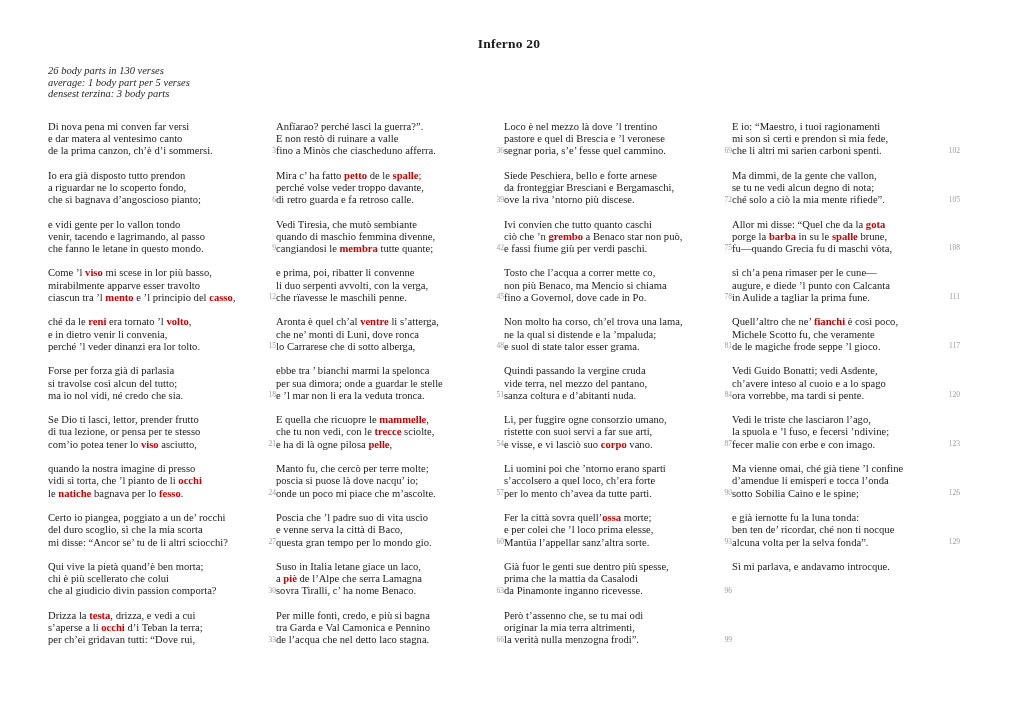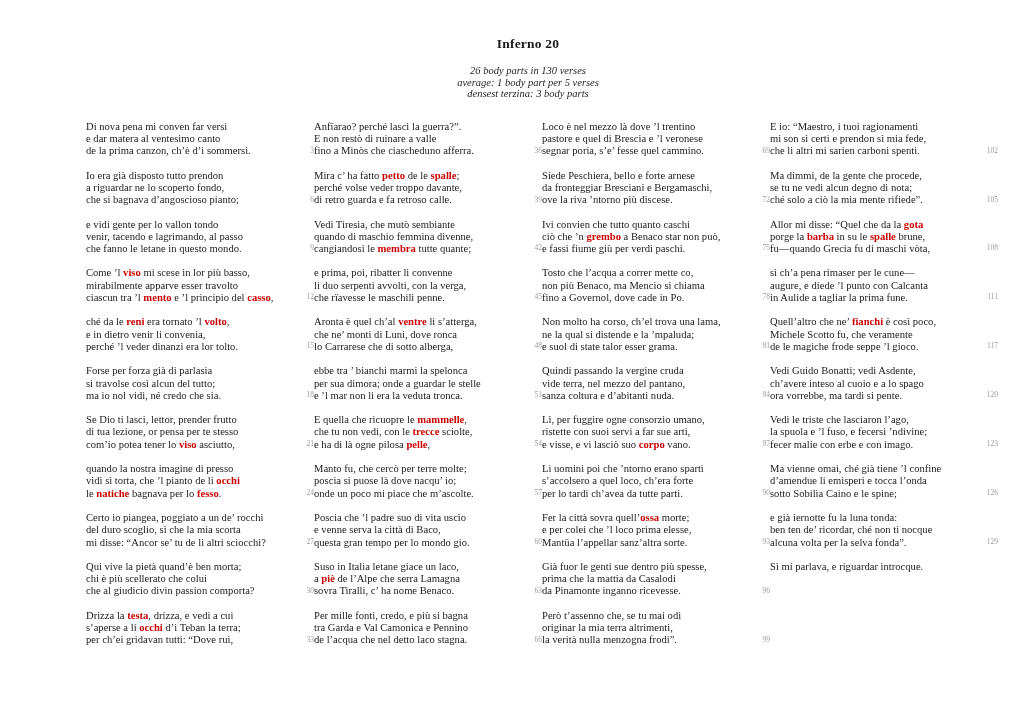--- a/index.html
+++ b/index.html
@@ -1,27 +1,27 @@
 <!DOCTYPE html>
 <html style="--bp-color: #cc0000;"><head>
 <meta charset="utf-8">
 <style>
   html,body{margin:0;padding:0;}
   body{
     width:1024px;height:701px;background:#ffffff;color:#1a1a1a;
     font-family:"Liberation Serif","DejaVu Serif",serif;
     overflow:hidden;
   }
-  .page{padding:36px 54px 0 86px;box-sizing:border-box;width:1024px;}
+  .page{padding:36px 54px 0 48px;box-sizing:border-box;width:1024px;}
   .title{
     font-size:13.5px;font-weight:bold;text-align:center;margin:0 0 13px 0;
     letter-spacing:.2px;
   }
   .subtitle{
-    text-align:center;font-style:italic;font-size:10.5px;line-height:11.6px;
+    text-align:left;font-style:italic;font-size:10.5px;line-height:11.6px;
     margin:0 0 21px 0;color:#1f1f1f;
   }
   .columns{display:flex;}
   .column{width:228px;flex:none;}
   .tercet{display:flex;align-items:flex-end;margin-bottom:12px;}
   .lines{flex:1 1 auto;min-width:0;}
   .line{font-size:10.6px;line-height:12.3px;white-space:nowrap;}
   .vnum{
     flex:none;width:20px;text-align:right;font-size:7.5px;
     color:#9b9b9b;line-height:12px;padding-bottom:1px;
@@ -273,21 +273,21 @@
             <div class="line">Lì, per fuggire ogne consorzio umano,</div>
             <div class="line">ristette con suoi servi a far sue arti,</div>
             <div class="line">e visse, e vi lasciò suo <span class="bp">corpo</span> vano.</div>
           </div>
           <div class="vnum">87</div>
         </div>
         <div class="tercet">
           <div class="lines">
             <div class="line">Li uomini poi che ’ntorno erano sparti</div>
             <div class="line">s’accolsero a quel loco, ch’era forte</div>
-            <div class="line">per lo tardi ch’avea da tutte parti.</div>
+            <div class="line">per lo mento ch’avea da tutte parti.</div>
           </div>
           <div class="vnum">90</div>
         </div>
         <div class="tercet">
           <div class="lines">
             <div class="line">Fer la città sovra quell’<span class="bp">ossa</span> morte;</div>
             <div class="line">e per colei che ’l loco prima elesse,</div>
             <div class="line">Mantüa l’appellar sanz’altra sorte.</div>
           </div>
           <div class="vnum">93</div>
@@ -313,21 +313,21 @@
         <div class="tercet">
           <div class="lines">
             <div class="line">E io: “Maestro, i tuoi ragionamenti</div>
             <div class="line">mi son sì certi e prendon sì mia fede,</div>
             <div class="line">che li altri mi sarien carboni spenti.</div>
           </div>
           <div class="vnum">102</div>
         </div>
         <div class="tercet">
           <div class="lines">
-            <div class="line">Ma dimmi, de la gente che procede,</div>
+            <div class="line">Ma dimmi, de la gente che vallon,</div>
             <div class="line">se tu ne vedi alcun degno di nota;</div>
             <div class="line">ché solo a ciò la mia mente rifiede”.</div>
           </div>
           <div class="vnum">105</div>
         </div>
         <div class="tercet">
           <div class="lines">
             <div class="line">Allor mi disse: “Quel che da la <span class="bp">gota</span></div>
             <div class="line">porge la <span class="bp">barba</span> in su le <span class="bp">spalle</span> brune,</div>
             <div class="line">fu—quando Grecia fu di maschi vòta,</div>
@@ -377,19 +377,19 @@
         <div class="tercet">
           <div class="lines">
             <div class="line">e già iernotte fu la luna tonda:</div>
             <div class="line">ben ten de’ ricordar, ché non ti nocque</div>
             <div class="line">alcuna volta per la selva fonda”.</div>
           </div>
           <div class="vnum">129</div>
         </div>
         <div class="tercet">
           <div class="lines">
-            <div class="line">Sì mi parlava, e riguardar introcque.</div>
+            <div class="line">Sì mi parlava, e andavamo introcque.</div>
           </div>
           <div class="vnum"></div>
         </div>
       </div>
     </div>
 </div>
 
 </body></html>

